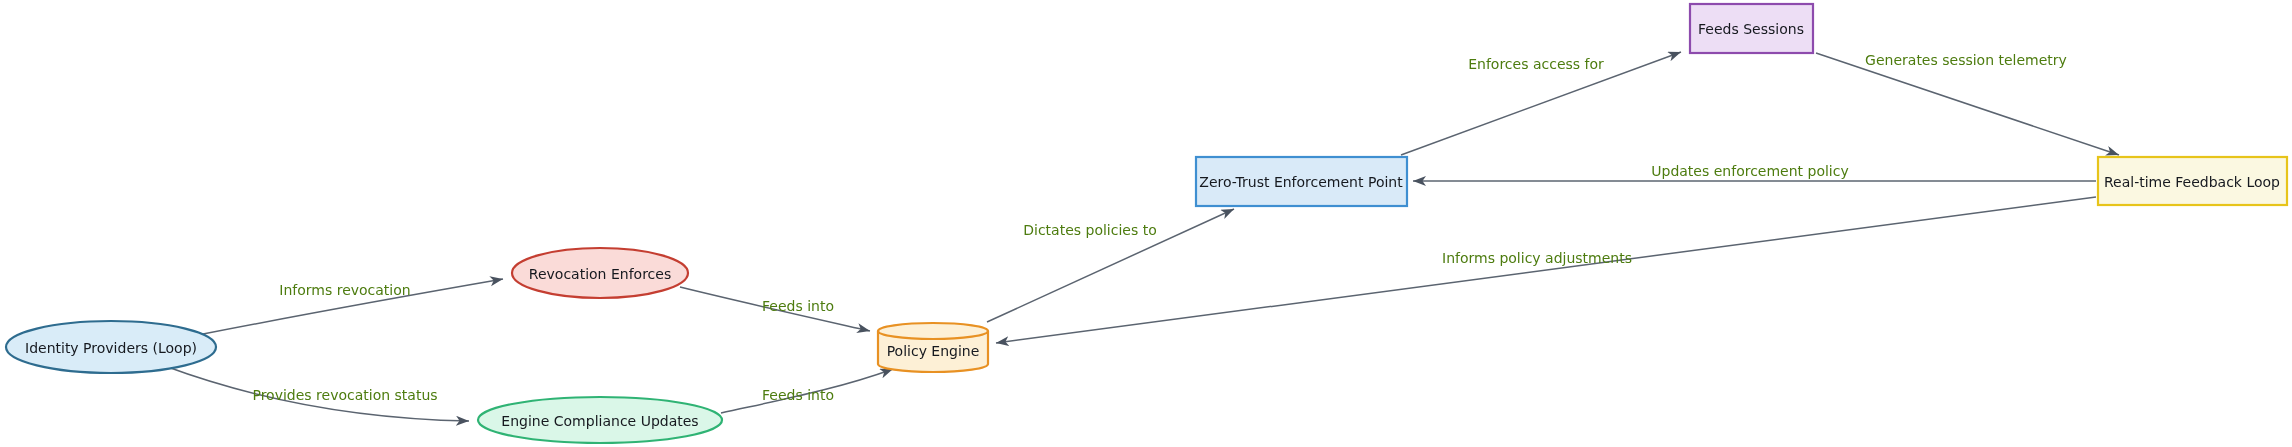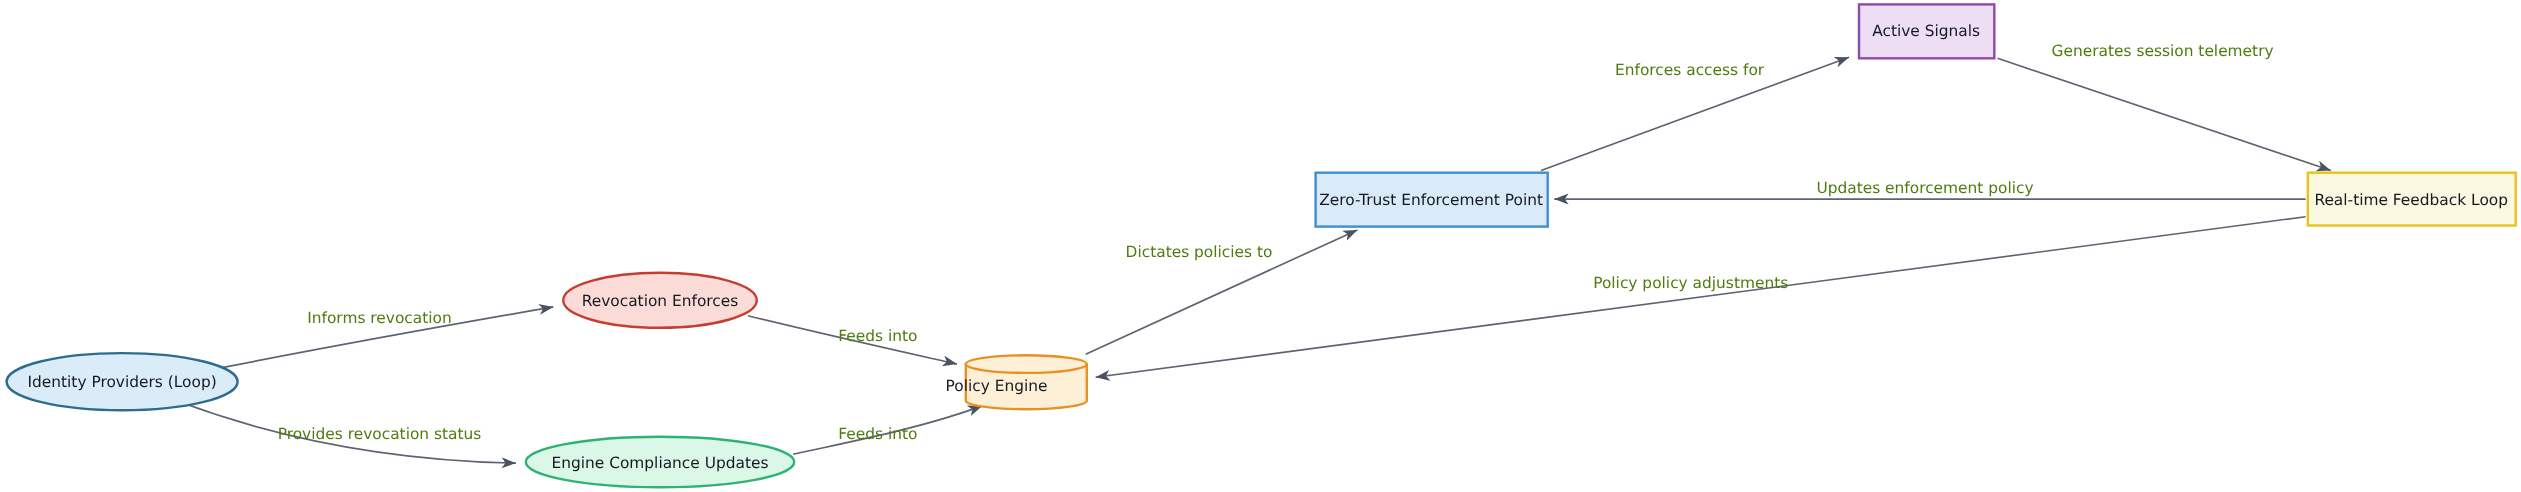--- a/index.html
+++ b/index.html
@@ -85,28 +85,28 @@
 
       <rect class="node-shape" x="1690" y="4" width="123" height="49" fill="#eddef5" stroke="#8d4bad"></rect>
 
       <rect class="node-shape" x="2098" y="157" width="189" height="48" fill="#fbf8e1" stroke="#e7c41a"></rect>
     </g>
   </svg>
 
   <div class="lbl node-lbl" style="left:111px; top:348px">Identity Providers (Loop)</div>
   <div class="lbl node-lbl" style="left:600px; top:274px">Revocation Enforces</div>
   <div class="lbl node-lbl" style="left:600px; top:421px">Engine Compliance Updates</div>
-  <div class="lbl node-lbl" style="left:906px; top:351px">Policy Engine</div>
+  <div class="lbl node-lbl" style="left:933px; top:351px">Policy Engine</div>
   <div class="lbl node-lbl" style="left:1301px; top:182px">Zero-Trust Enforcement Point</div>
-  <div class="lbl node-lbl" style="left:1751px; top:29px">Active Signals</div>
+  <div class="lbl node-lbl" style="left:1751px; top:29px">Feeds Sessions</div>
   <div class="lbl node-lbl" style="left:2192px; top:182px">Real-time Feedback Loop</div>
 
   <div class="lbl edge-lbl" style="left:345px; top:290px">Informs revocation</div>
   <div class="lbl edge-lbl" style="left:345px; top:395px">Provides revocation status</div>
   <div class="lbl edge-lbl" style="left:798px; top:306px">Feeds into</div>
   <div class="lbl edge-lbl" style="left:798px; top:395px">Feeds into</div>
   <div class="lbl edge-lbl" style="left:1090px; top:230px">Dictates policies to</div>
   <div class="lbl edge-lbl" style="left:1536px; top:64px">Enforces access for</div>
-  <div class="lbl edge-lbl" style="left:1966px; top:47px">Generates session telemetry</div>
+  <div class="lbl edge-lbl" style="left:1966px; top:60px">Generates session telemetry</div>
   <div class="lbl edge-lbl" style="left:1750px; top:171px">Updates enforcement policy</div>
-  <div class="lbl edge-lbl" style="left:1537px; top:258px">Policy policy adjustments</div>
+  <div class="lbl edge-lbl" style="left:1537px; top:258px">Informs policy adjustments</div>
 
 </div>
 
 </body></html>

